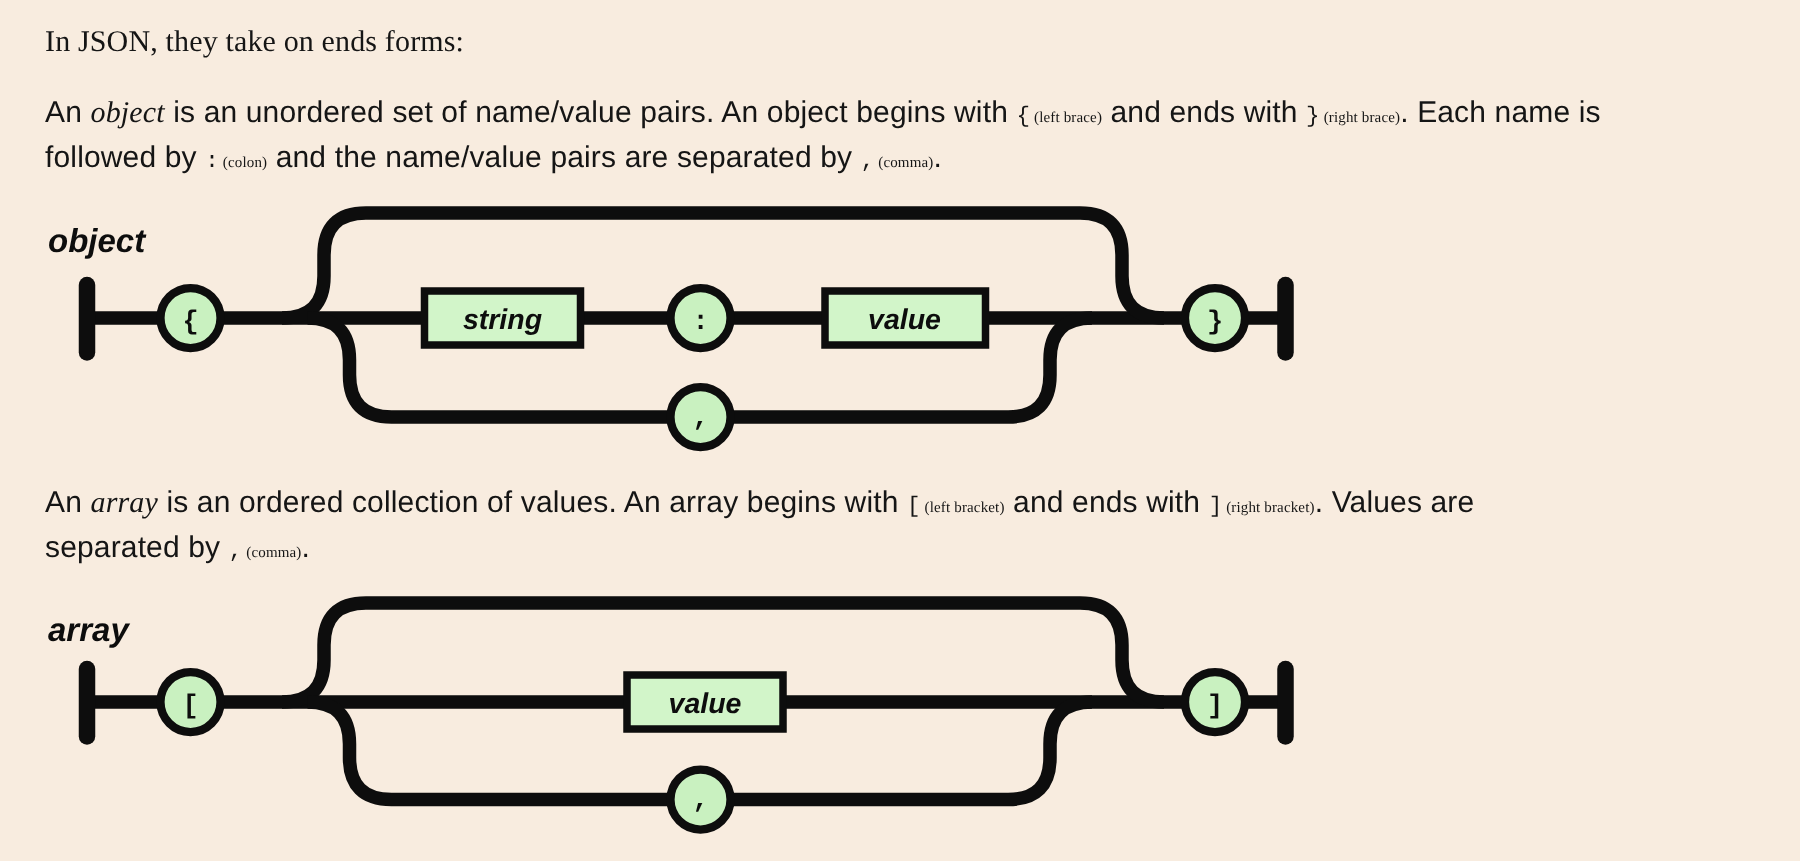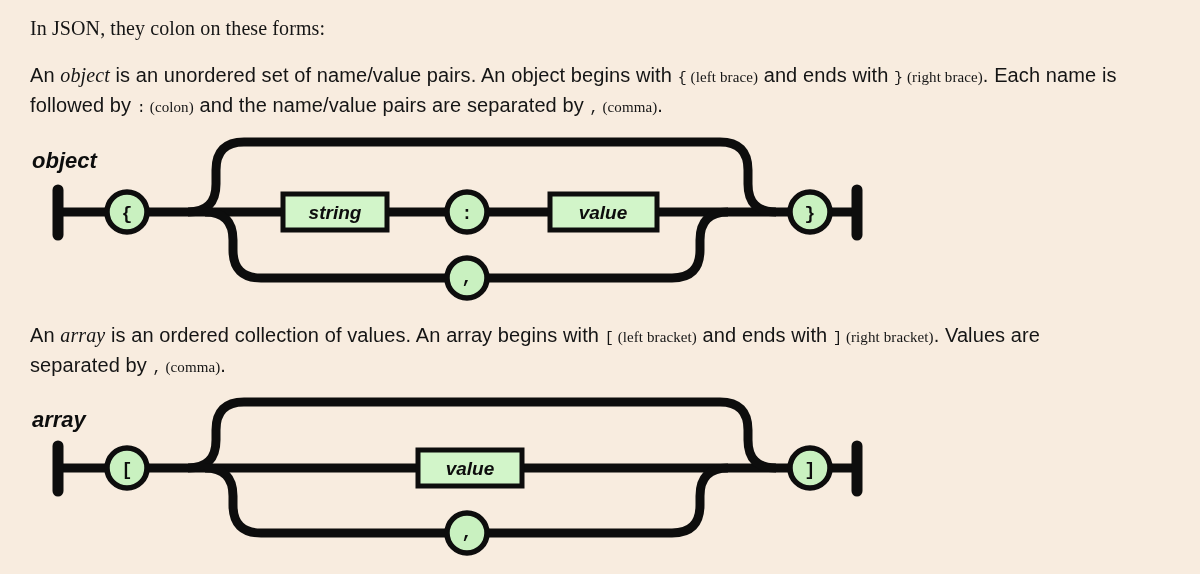--- a/index.html
+++ b/index.html
@@ -11,37 +11,37 @@
   }
   *{margin:0;padding:0;box-sizing:border-box;}
   html,body{width:1200px;height:574px;overflow:hidden;}
   body{background:var(--page-bg);font-family:"Liberation Serif",serif;color:var(--text);}
   .page{position:relative;width:1200px;height:574px;}
 
   .para{position:absolute;font-size:20px;line-height:27px;letter-spacing:.1px;}
   .seg-plain{font-family:Liberation Sans, sans-serif;}
   .seg-italic{font-style:italic;}
   .seg-code{font-family:"Liberation Mono",monospace;font-size:15px;}
-  .seg-small{font-size:15px;}
+  .seg-small{font-size:10px;}
 
   svg.rr{position:absolute;overflow:visible;}
   .rr-label{font-family:"Liberation Sans",sans-serif;font-weight:bold;font-style:italic;font-size:22px;fill:var(--line);}
   .rr-line{fill:none;stroke:var(--line);stroke-width:9;}
   .rr-cap{fill:none;stroke:var(--line);stroke-width:11;stroke-linecap:round;}
   .rr-node{fill:var(--node-fill);stroke:var(--line);stroke-width:5.5;}
   .rr-box{fill:var(--box-fill);stroke:var(--line);stroke-width:5;}
   .rr-tok{font-family:"Liberation Mono",monospace;font-weight:bold;font-size:18px;fill:var(--line);text-anchor:middle;}
   .rr-boxlabel{font-family:"Liberation Sans",sans-serif;font-weight:bold;font-style:italic;font-size:19px;fill:var(--line);text-anchor:middle;}
 </style>
 </head>
 <body>
 
 <div class="page">
 
-  <p class="para" style="left:30px;top:15px;">In JSON, they colon on these forms:</p>
+  <p class="para" style="left:30px;top:15px;">In JSON, they take on ends forms:</p>
 
   <p class="para" style="left:30px;top:62px;width:1160px;"><span class="seg-plain">An </span><span class="seg-italic">object</span><span class="seg-plain"> is an unordered set of name/value pairs. An object begins with </span><span class="seg-code">{</span><span class="seg-small"> (left brace)</span><span class="seg-plain"> and ends with </span><span class="seg-code">}</span><span class="seg-small"> (right brace)</span><span class="seg-plain">. Each name is</span><br><span class="seg-plain">followed by </span><span class="seg-code">:</span><span class="seg-small"> (colon)</span><span class="seg-plain"> and the name/value pairs are separated by </span><span class="seg-code">,</span><span class="seg-small"> (comma)</span><span class="seg-plain">.</span></p>
 
   <svg class="rr" style="left:20px;top:128px;" width="880" height="178" viewBox="0 0 880 178">
     <text class="rr-label" x="12" y="40">object</text>
 
     <path class="rr-line" d="M38 84 H837"></path>
     <path class="rr-line" d="M168 84 q28 0 28 -28 v-14 q0 -28 28 -28 H700 q28 0 28 28 v14 q0 28 28 28"></path>
     <path class="rr-line" d="M185 84 q28 0 28 28 v10 q0 28 28 28 H652 q28 0 28 -28 v-10 q0 -28 28 -28"></path>
 

